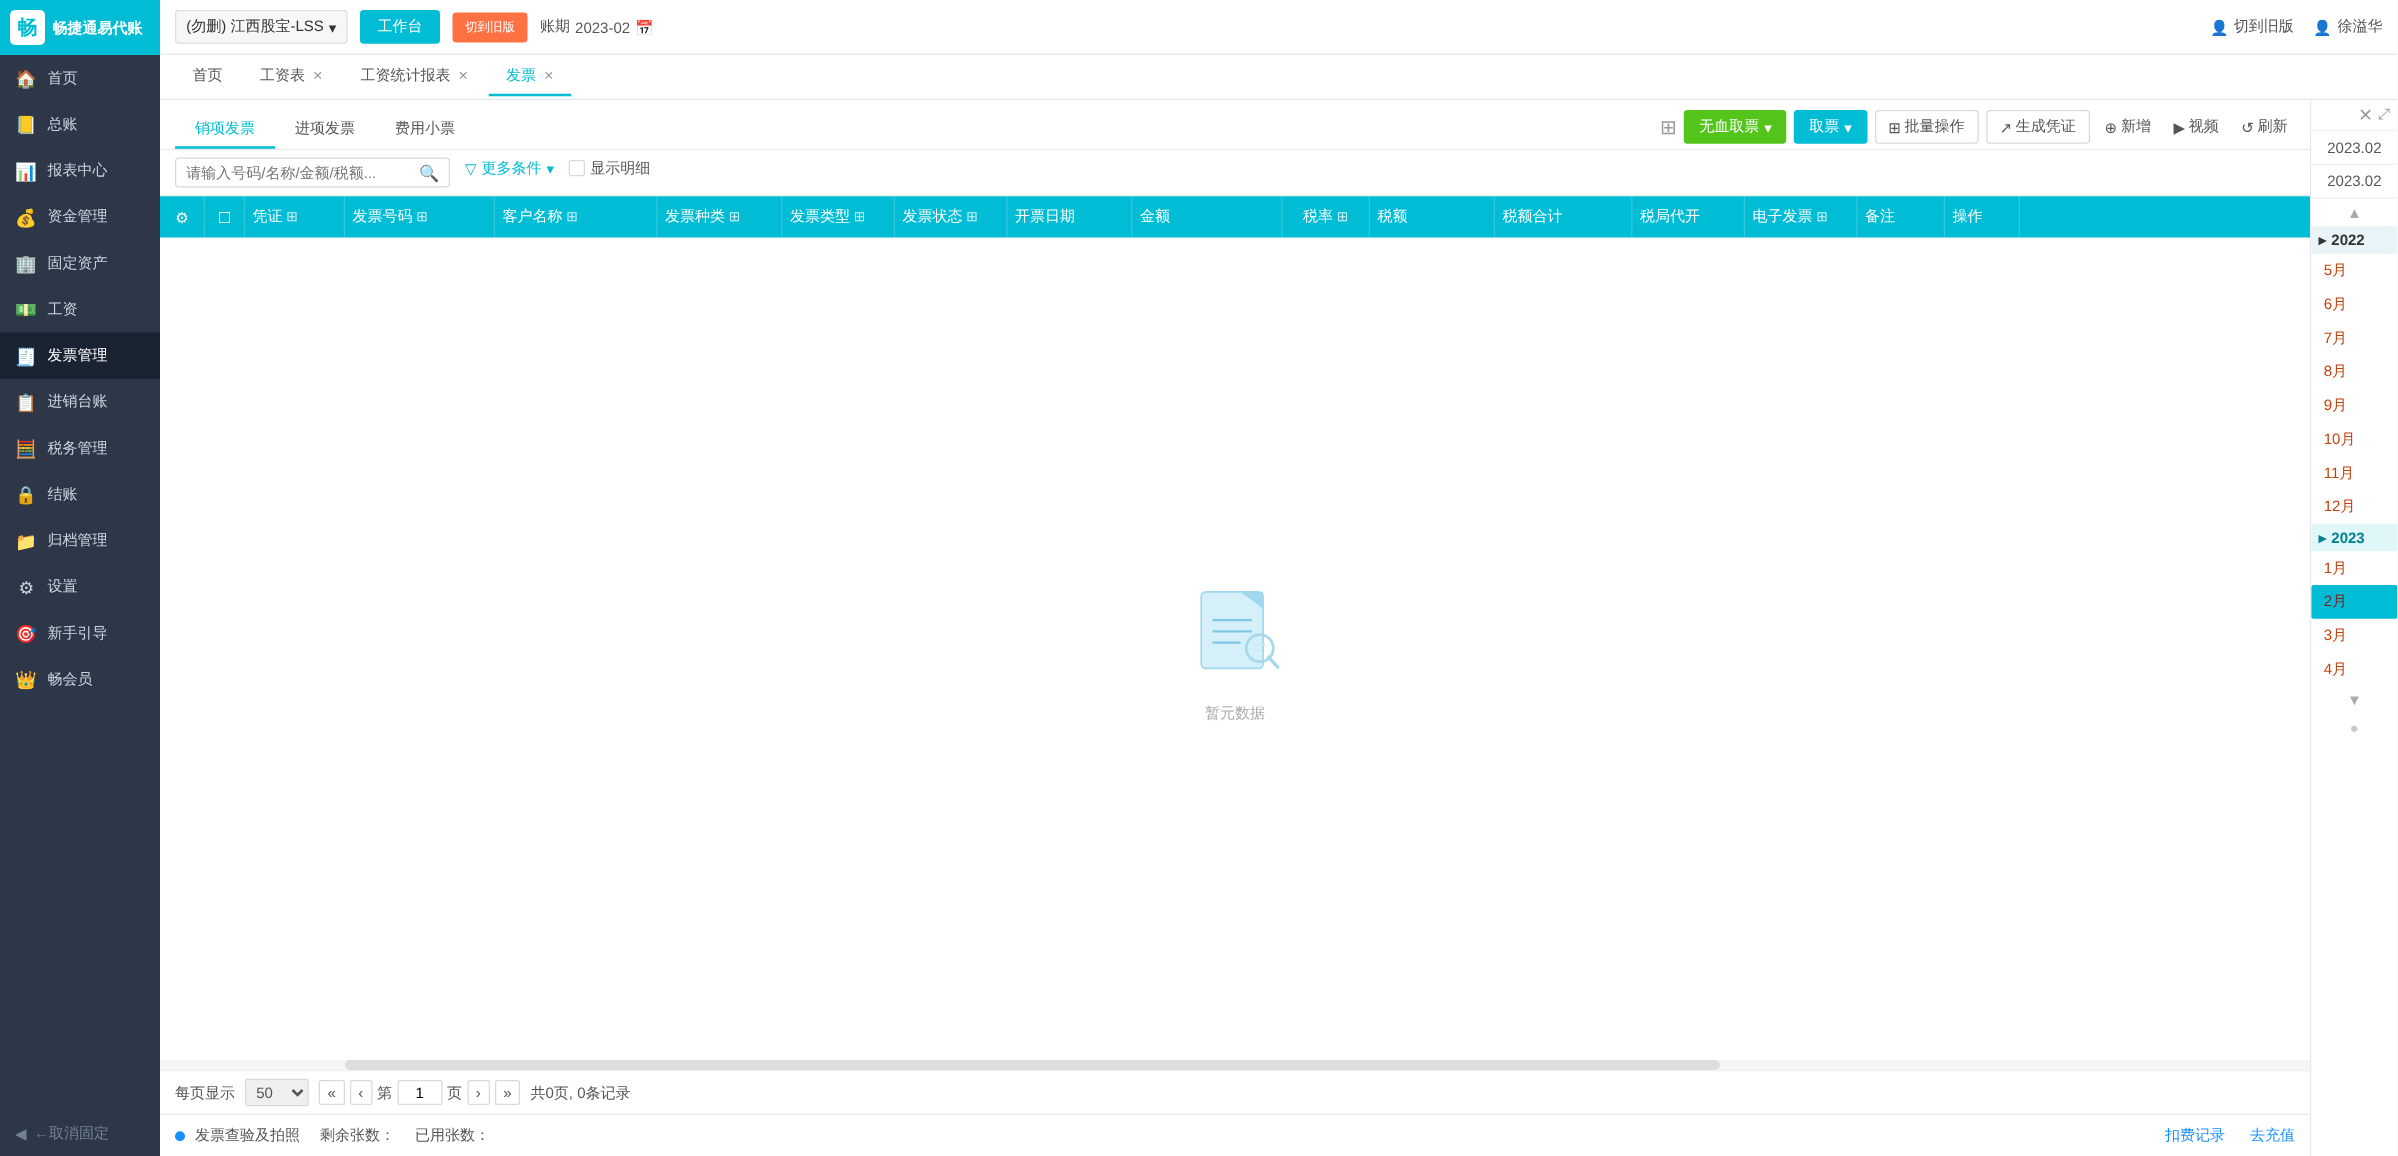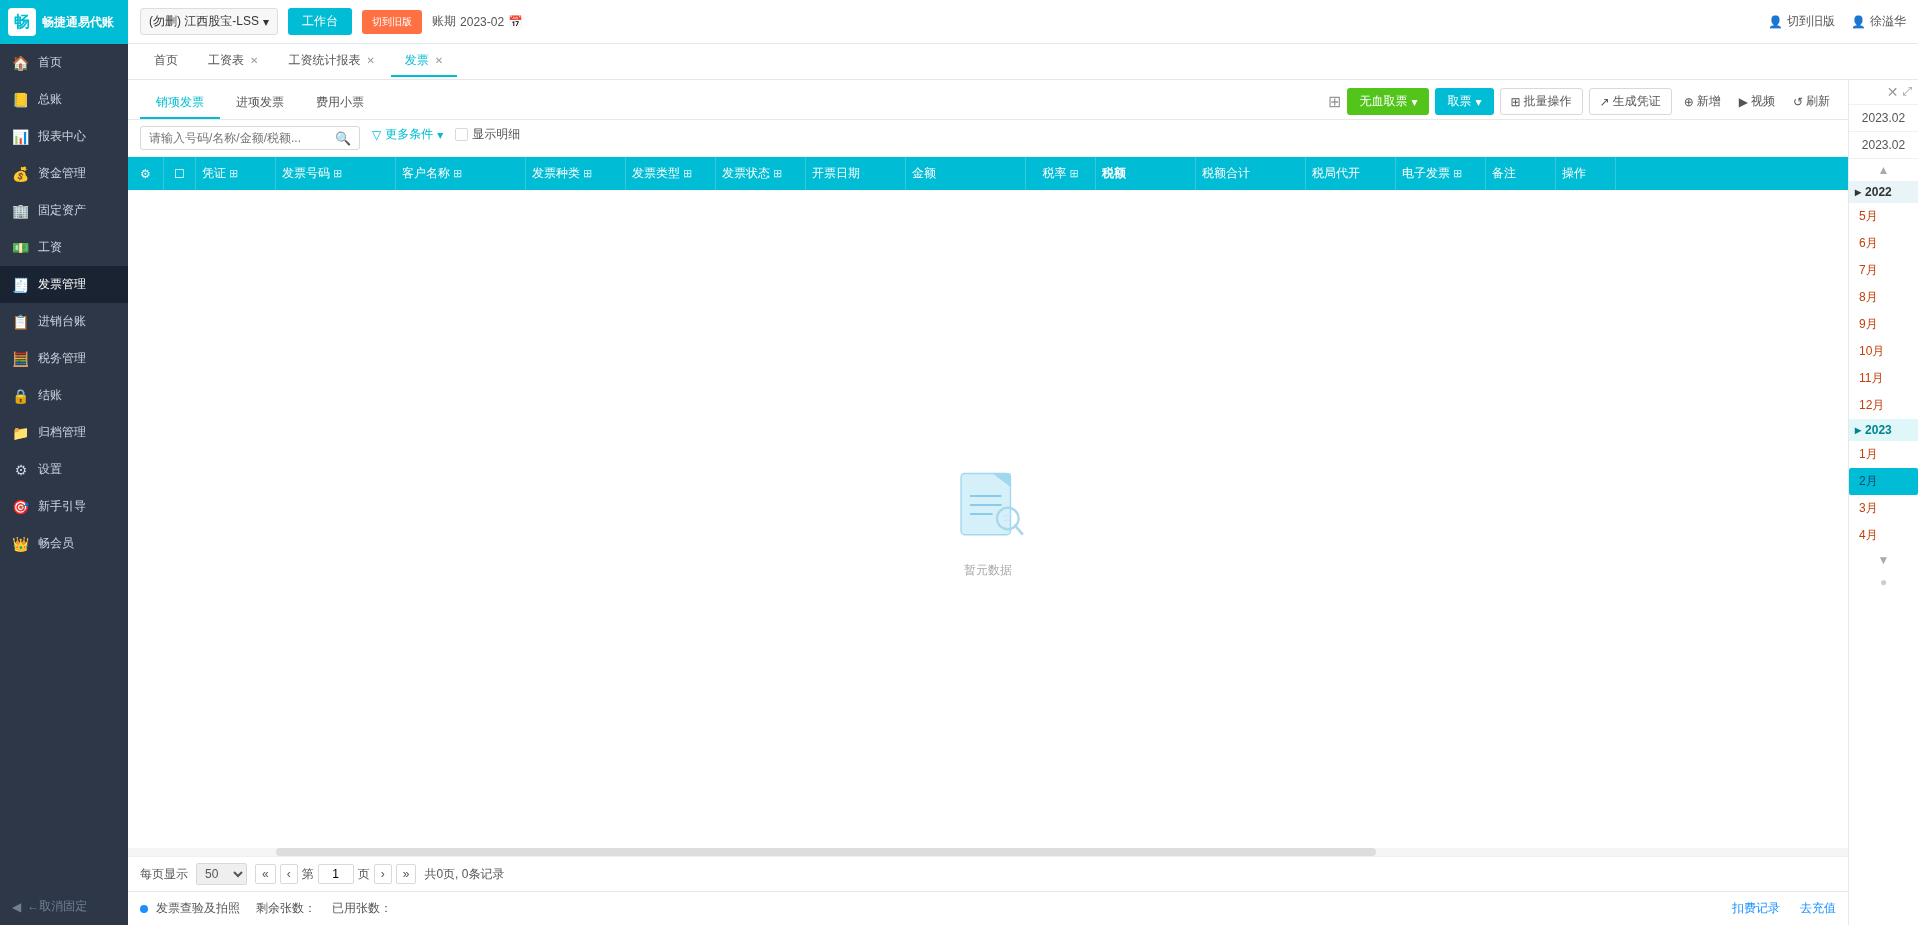--- a/index.html
+++ b/index.html
@@ -316,21 +316,21 @@
     .col-check { width: 32px; justify-content: center; }
     .col-voucher { width: 80px; }
     .col-invoice-no { width: 120px; }
     .col-customer { width: 130px; }
     .col-invoice-type { width: 100px; }
     .col-invoice-type2 { width: 90px; }
     .col-status { width: 90px; }
     .col-date { width: 100px; }
     .col-amount { width: 120px; }
     .col-tax-rate { width: 70px; justify-content: center; }
-    .col-tax { width: 100px; font-weight: bold; }
+    .col-tax { width: 100px; }
     .col-tax-total { width: 110px; }
     .col-tax-code { width: 90px; }
     .col-e-invoice { width: 90px; }
     .col-remark { width: 70px; }
     .col-action { width: 60px; }
 
     
     .empty-state {
       flex: 1;
       display: flex;
@@ -443,21 +443,21 @@
       gap: 4px;
     }
     .date-month-item {
       padding: 5px 10px;
       cursor: pointer;
       color: #c2410c;
       font-size: 12px;
     }
     .date-month-item.active {
       background: #00bcd4;
-      color: #0c4a6e;
+      color: #7f1d1d;
       border-radius: 2px;
     }
     .panel-close-row {
       display: flex;
       justify-content: flex-end;
       padding: 4px 6px;
       border-bottom: 1px solid #f0f0f0;
     }
     .panel-close-btn {
       cursor: pointer;

